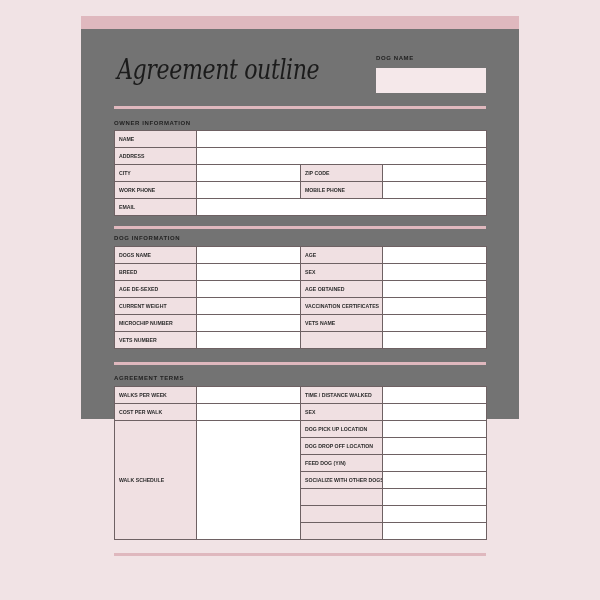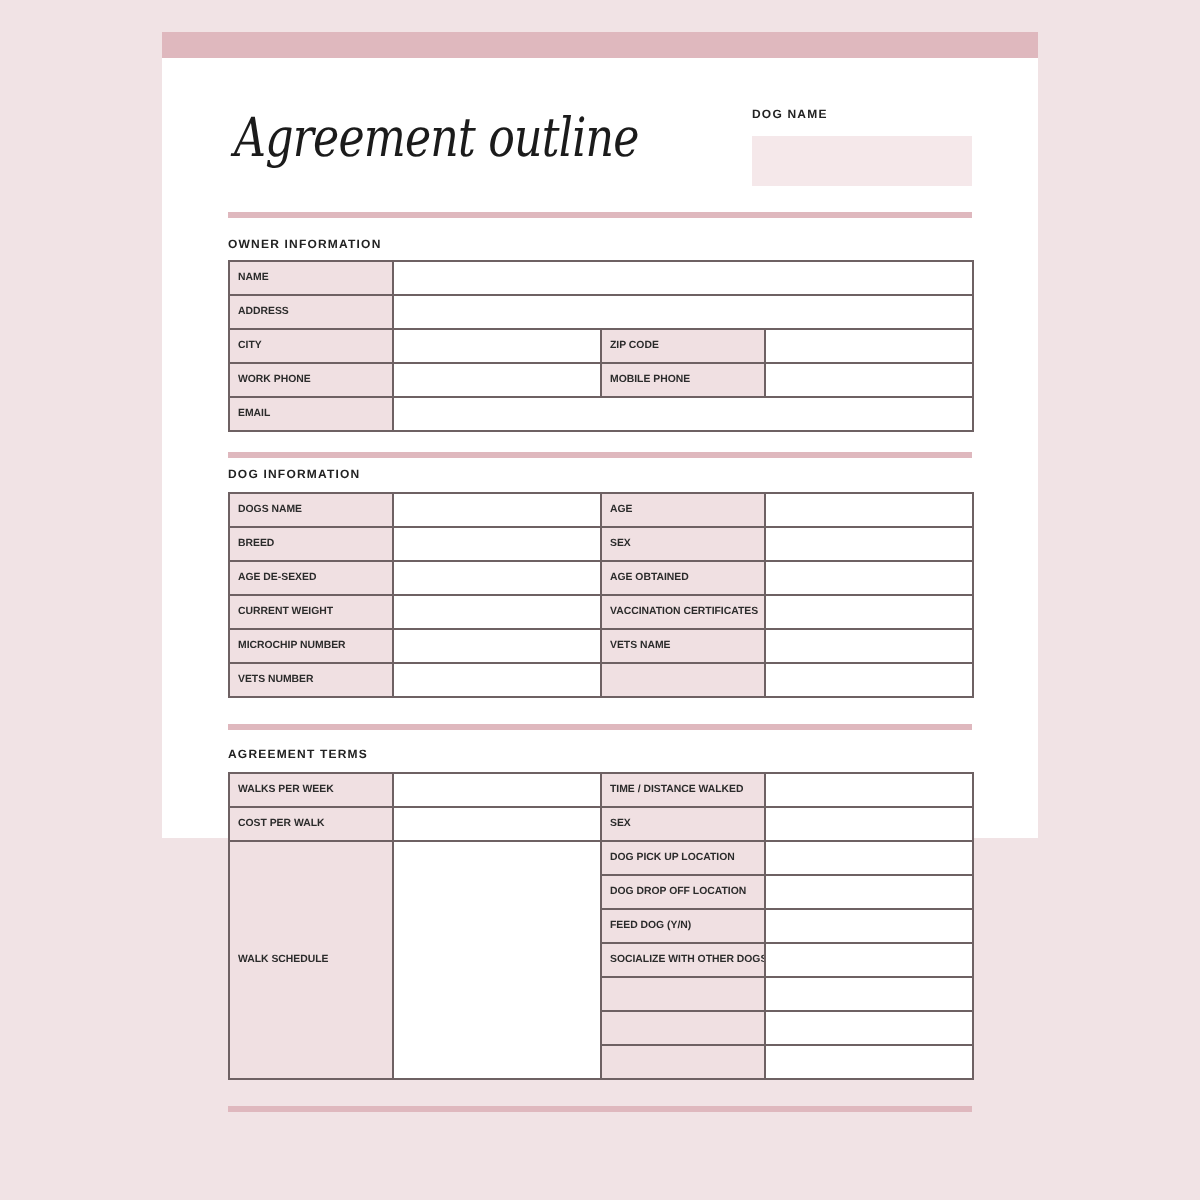--- a/index.html
+++ b/index.html
@@ -1,21 +1,21 @@
 <!DOCTYPE html>
 <html><head>
 <meta charset="utf-8">
 <style>
   html, body { margin:0; padding:0; }
   body {
     width:600px; height:600px; background:#f1e3e5; position:relative; overflow:hidden;
     font-family:"Liberation Sans", sans-serif;
   }
   .page {
-    position:absolute; left:81px; top:16px; width:438px; height:403px; background:#ffffff;
+    position:absolute; left:81px; top:16px; width:438px; height:403px; background:#737373;
   }
   .top-band {
     position:absolute; left:0; top:0; width:438px; height:13px; background:#dfb8be;
   }
   .title {
     position:absolute; left:36px; top:38px; font-family:"DejaVu Serif", serif; font-style:italic;
     font-size:27px; color:#1b1b1b; letter-spacing:-0.5px; transform:scaleX(0.82); transform-origin:left;
   }
   .dogname-label {
     position:absolute; left:295px; top:39px; font-size:6px; font-weight:bold; letter-spacing:0.6px; color:#222;

